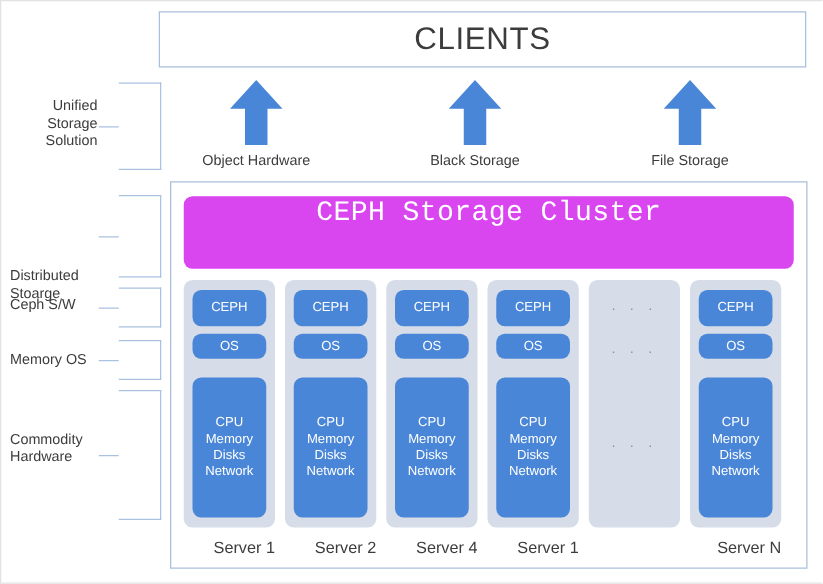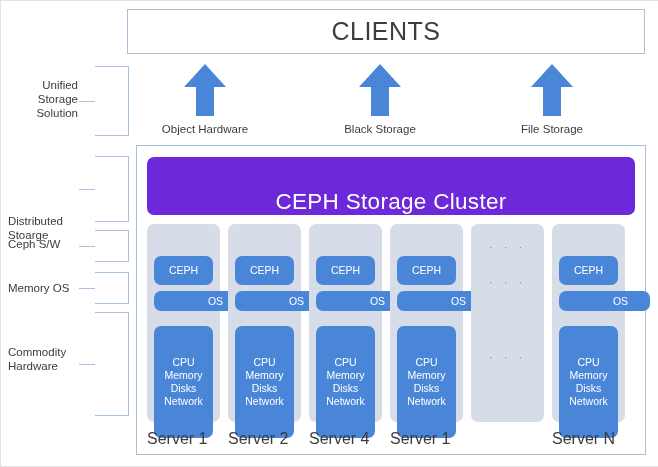--- a/index.html
+++ b/index.html
@@ -98,28 +98,29 @@
     width: 510px; height: 310px;
     border: 1px solid #a9bfda;
     background: #ffffff;
     box-sizing: border-box;
   }
 
   .ceph-bar {
     position: absolute;
     left: 147px; top: 157px;
     width: 488px; height: 58px;
-    background: #6d28d9;
+    background: #d946ef;
     border-radius: 7px;
     display: flex;
-    align-items: flex-end;
+    align-items: flex-start;
     justify-content: center;
     color: #ffffff;
     font-size: 22.5px;
     letter-spacing: 0.3px;
+    font-family: Liberation Mono, monospace;
   }
 
   
   .server-col {
     position: absolute;
     top: 224px;
     width: 73px;
     height: 198px;
     background: #d6dce8;
     border-radius: 7px;
@@ -135,24 +136,23 @@
     background: #4a86d8;
     border-radius: 7px;
     color: #ffffff;
     display: flex;
     flex-direction: column;
     align-items: center;
     justify-content: center;
     font-size: 10.5px;
     line-height: 13px;
     text-align: center;
-    margin-top: 24px;
   }
   .node-ceph { top: 8px;  height: 29px; }
-  .node-os   { top: 43px; height: 20px; padding-left: 32px; }
+  .node-os   { top: 43px; height: 20px; }
   .node-hw   { top: 78px; height: 112px; }
 
   .hw-line { display: block; }
 
   .dots-row {
     position: absolute;
     left: 0;
     width: 73px;
     text-align: center;
     color: #8a8f9c;
@@ -161,22 +161,22 @@
     line-height: 1;
   }
   .dots-ceph { top: 18px; }
   .dots-os   { top: 53px; }
   .dots-hw   { top: 128px; }
 
   .server-label {
     position: absolute;
     top: 430px;
     width: 73px;
-    text-align: left;
-    font-size: 16px;
+    text-align: right;
+    font-size: 13px;
     color: #3c3c3c;
     white-space: nowrap;
   }
 </style>
 </head>
 <body>
 
 <div class="top-rule"></div>
 <div class="left-rule"></div>
 <div class="bottom-rule"></div>

